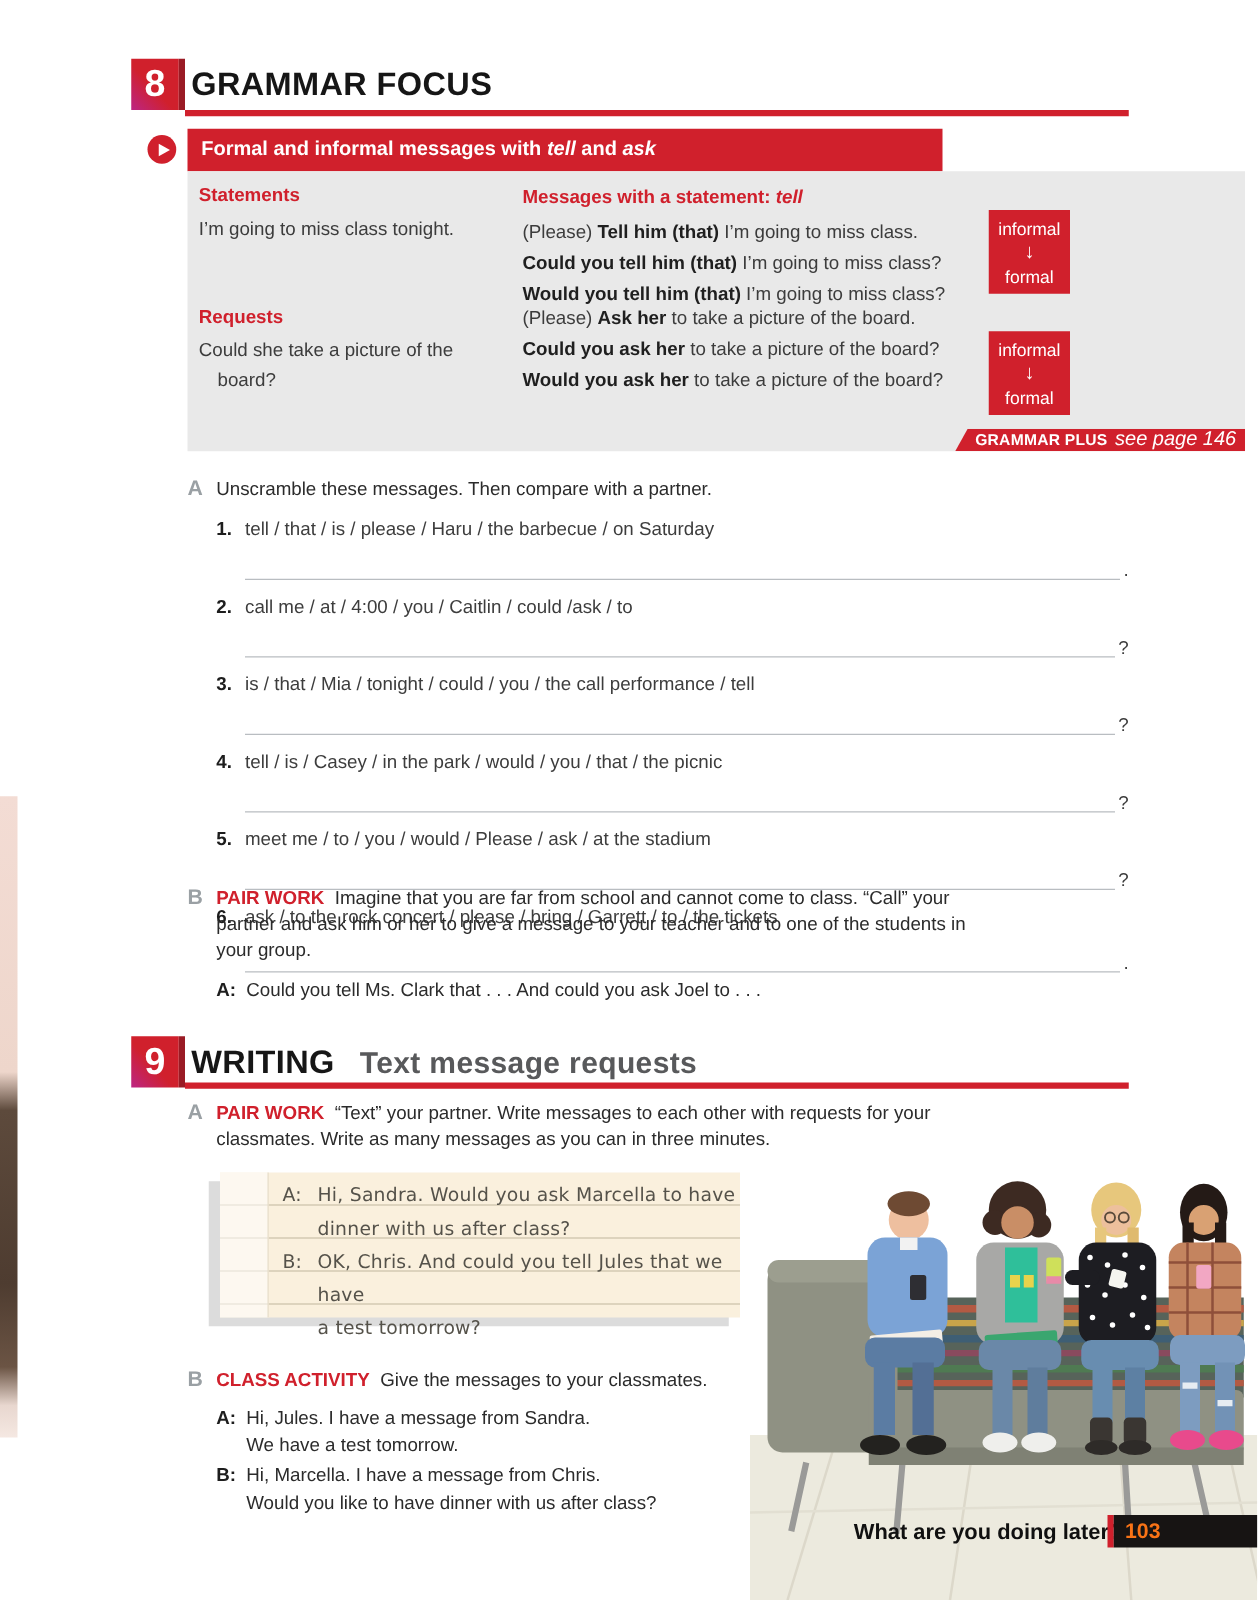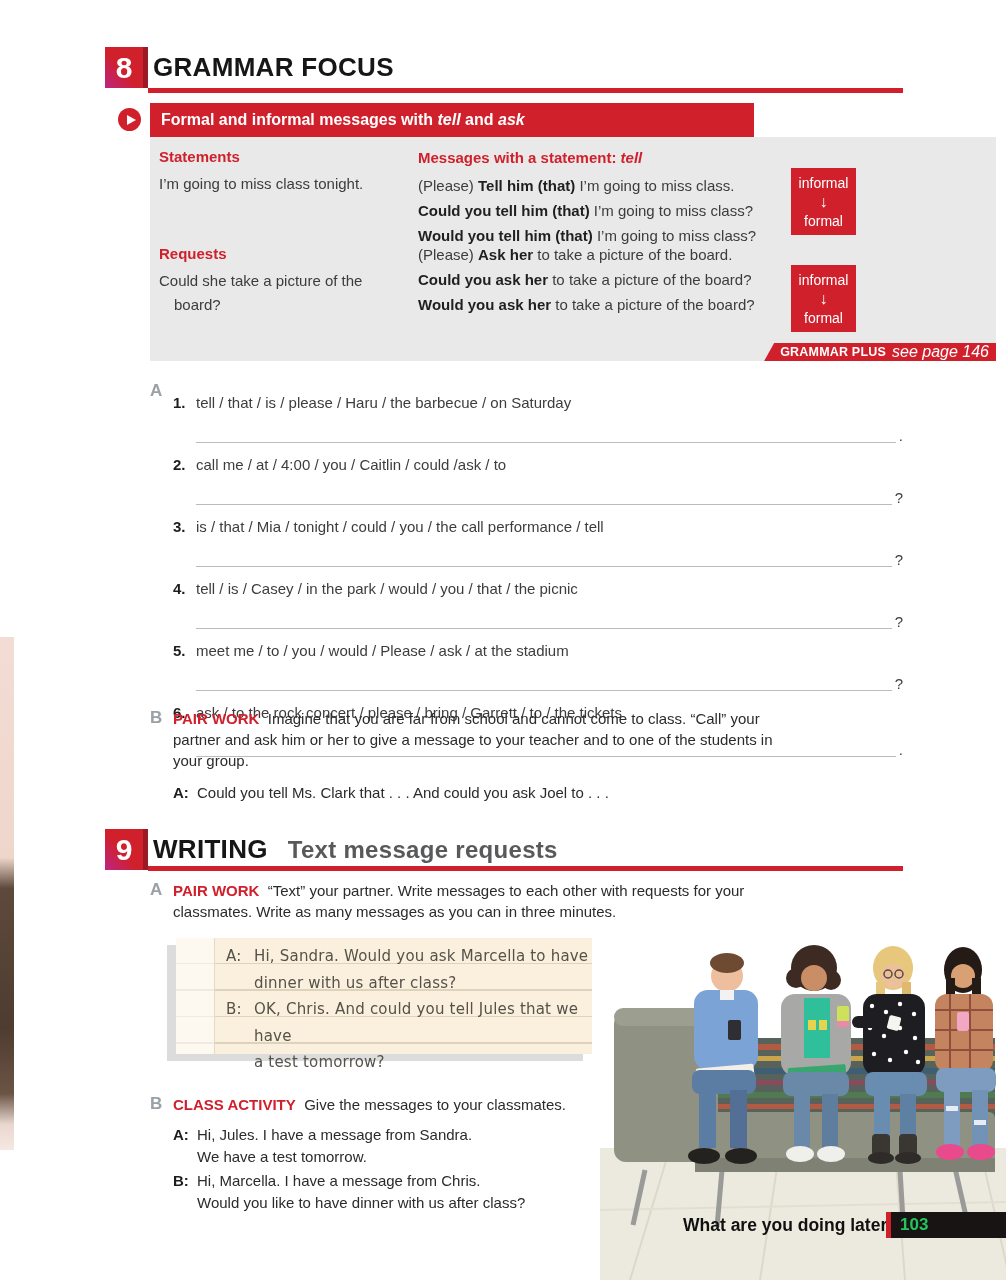--- a/index.html
+++ b/index.html
@@ -110,21 +110,21 @@
   .s9b { top:1094px; width:500px; }
   .dlg-block { margin-left:23px; margin-top:9px; }
   .dlg-line { display:flex; font-size:15px; line-height:22px; }
   .dlg-cont { padding-left:24px; font-size:15px; line-height:22px; }
 
   
   .footer-title { position:absolute; left:683px; top:1215px; font-size:17.5px; font-weight:bold; color:#101010; }
   .pagebox { position:absolute; left:886px; top:1212px; width:120px; height:26px; display:flex; }
   .pagebox-red { width:5px; background:#d0202c; }
   .pagebox-black {
-    flex:1; background:#171413; color:#22c55e; font-weight:bold; font-size:17px;
+    flex:1; background:#171413; color:#f97316; font-weight:bold; font-size:17px;
     display:flex; align-items:center; padding-left:9px;
   }
 
   
   .leftstrip {
     position:absolute; left:0; top:637px; width:14px; height:513px;
     background:linear-gradient(to bottom, #f3dcd4 0%, #eed6cb 43%, #5d4a3c 49%, #4e3c30 76%, #6b5444 89%, #e8d7cf 95%, #f5e8e2 100%);
   }
 
   
@@ -189,20 +189,21 @@
     </div>
     <div class="gplus">
       <b>GRAMMAR PLUS</b>
       <i>see page 146</i>
     </div>
   </div>
 
   <div class="ex exA">
     <div class="ex-row">
       <span class="ex-letter">A</span>
+      <span class="ex-text">Unscramble these messages. Then compare with a partner.</span>
     </div>
     <div class="items">
       <div class="item">
         <div class="item-line">
             <span class="item-num">1.</span>
             <span>tell / that / is / please / Haru / the barbecue / on Saturday</span>
           </div>
         <div class="ansrow">
             <span class="ansrule"></span>
             <span class="anspunct">.</span>

